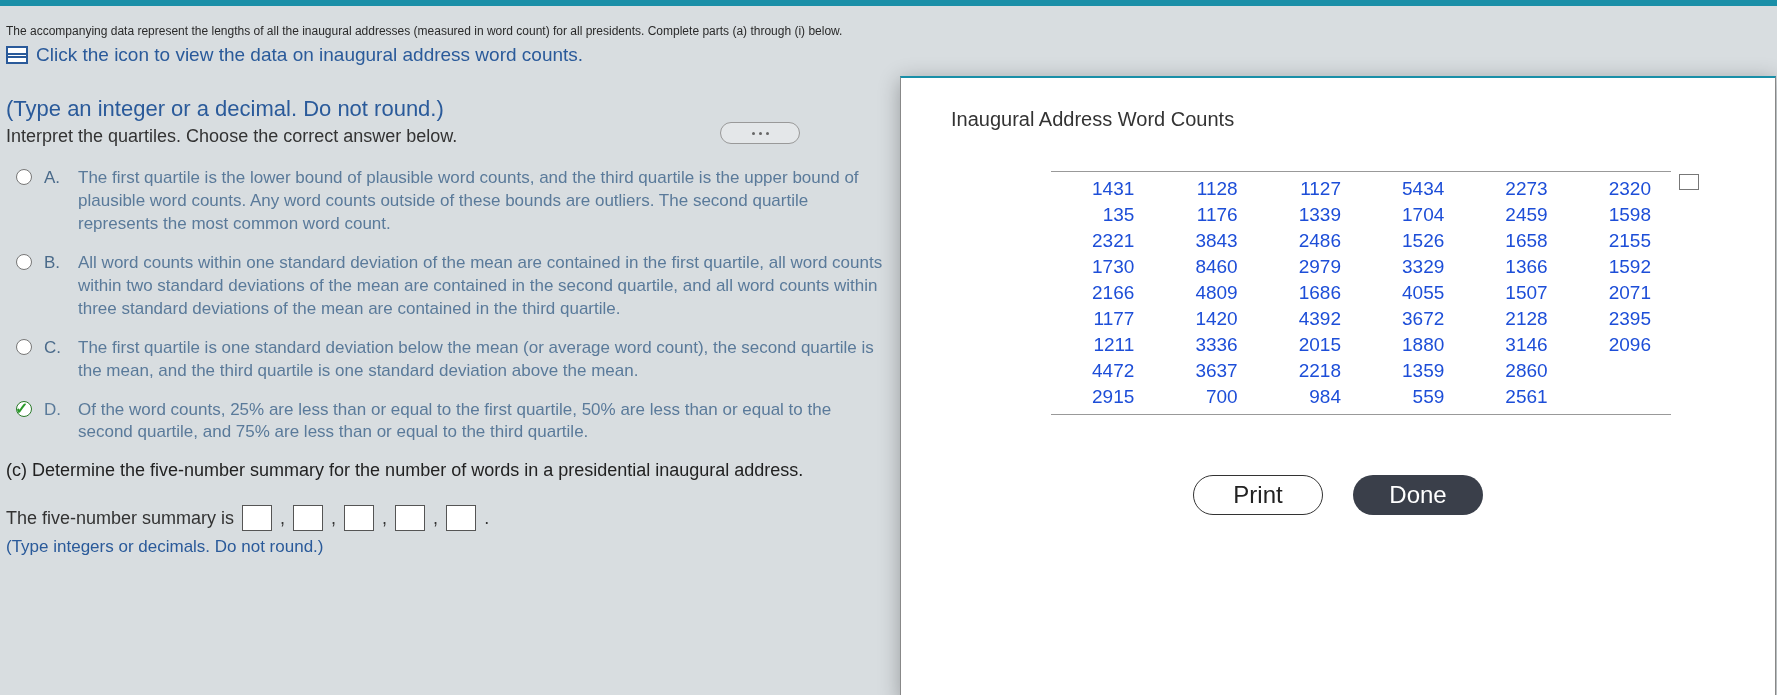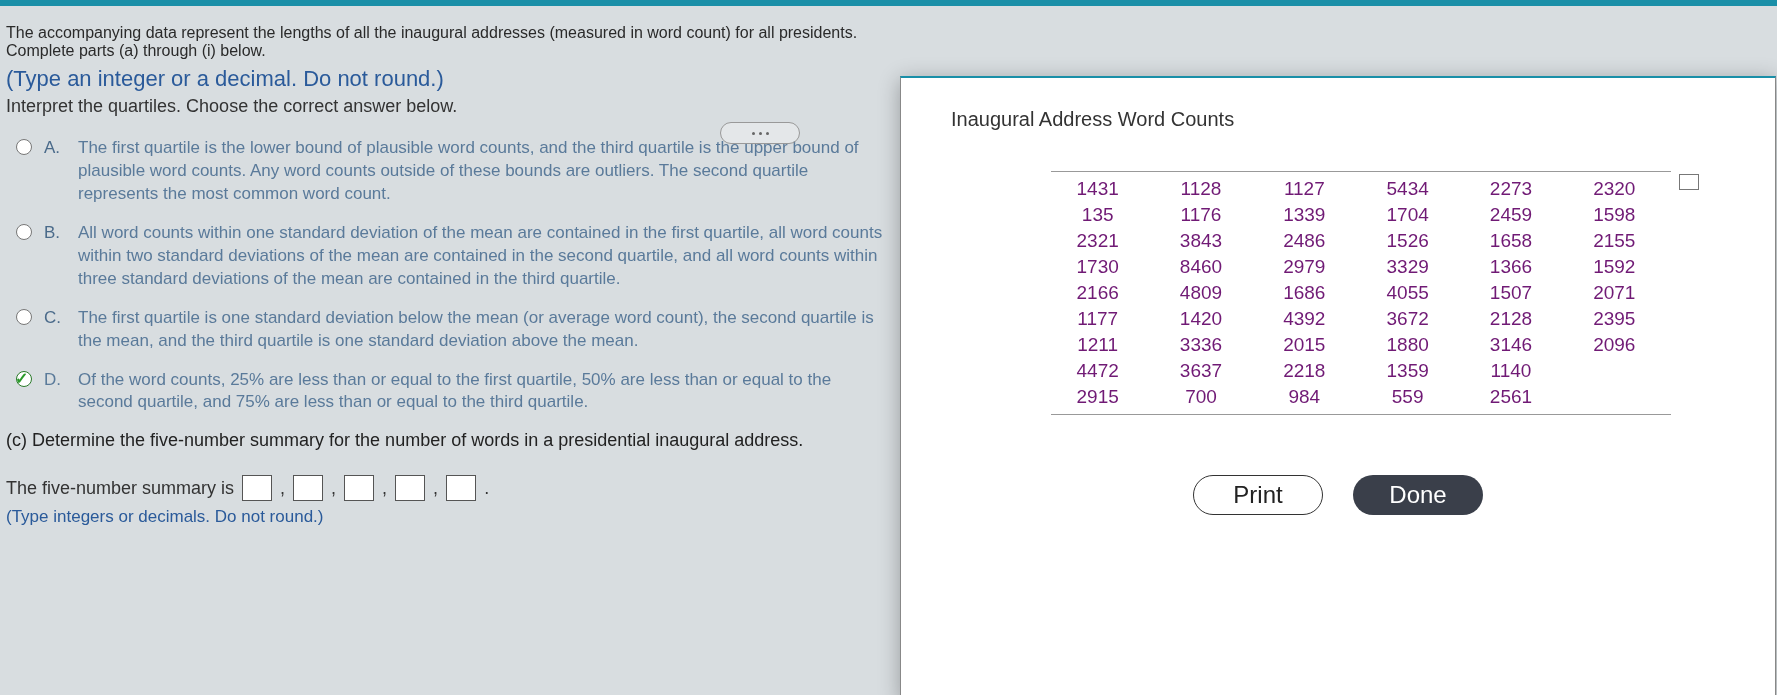--- a/index.html
+++ b/index.html
@@ -10,21 +10,21 @@
     height: 695px;
     position: relative;
     overflow: hidden;
     color: #333;
     border-top: 6px solid #1a8fa8;
   }
   .main-area {
     padding: 18px 10px 10px 6px;
     width: 900px;
   }
-  .prompt-line1 { font-size: 16px; color: #2a2a2a; margin-bottom: 6px; }
+  .prompt-line1 { font-size: 12px; color: #2a2a2a; margin-bottom: 6px; }
   .icon-link-row { display: flex; align-items: center; gap: 8px; margin-bottom: 30px; }
   .table-icon {
     width: 22px; height: 18px; border: 2px solid #2a5a9a;
     display: inline-block; position: relative; background: #fff;
   }
   .table-icon::before {
     content: ""; position: absolute; left: 0; right: 0; top: 5px; height: 2px; background: #2a5a9a;
   }
   .table-icon::after {
     content: ""; position: absolute; left: 0; right: 0; bottom: 4px; height: 2px; background: #2a5a9a;
@@ -75,21 +75,21 @@
   .data-table-wrap {
     border-top: 1.5px solid #999;
     border-bottom: 1.5px solid #999;
     padding: 4px 0;
     width: 620px;
     margin-left: 120px;
     position: relative;
   }
   .data-table { border-collapse: collapse; width: 100%; }
   .data-table td {
-    font-size: 19px; color: #701a75; text-align: center;
+    font-size: 19px; color: #1d4ed8; text-align: right;
     padding: 2px 20px 2px 10px;
     width: 16.6%;
   }
   .copy-icon {
     position: absolute; right: -28px; top: 2px;
     width: 20px; height: 16px; border: 1.5px solid #777; background: #fff;
   }
   .copy-icon::after {
     content: ""; position: absolute; left: 3px; top: -4px; width: 20px; height: 16px;
     border: 1.5px solid #777; background: #fff; z-index: -1;
@@ -103,20 +103,24 @@
     font-size: 24px; cursor: pointer;
   }
   .print-btn { border: 1.5px solid #333; background: #fff; color: #222; }
   .done-btn { border: none; background: #3a3f4a; color: #fff; }
 </style>
 </head>
 <body>
 
 <div class="main-area">
   <div class="prompt-line1">The accompanying data represent the lengths of all the inaugural addresses (measured in word count) for all presidents. Complete parts (a) through (i) below.</div>
+  <div class="icon-link-row">
+    <span class="table-icon"></span>
+    <span class="icon-link-text">Click the icon to view the data on inaugural address word counts.</span>
+  </div>
 
   <div class="dots-pill">
     <span></span>
       <span></span>
       <span></span>
   </div>
 
   <div class="instr">(Type an integer or a decimal. Do not round.)</div>
   <div class="subq">Interpret the quartiles. Choose the correct answer below.</div>
 
@@ -221,21 +225,21 @@
             <td>2015</td>
             <td>1880</td>
             <td>3146</td>
             <td>2096</td>
           </tr>
           <tr>
             <td>4472</td>
             <td>3637</td>
             <td>2218</td>
             <td>1359</td>
-            <td>1140</td>
+            <td>2860</td>
             <td></td>
           </tr>
           <tr>
             <td>2915</td>
             <td>700</td>
             <td>984</td>
             <td>559</td>
             <td>2561</td>
             <td></td>
           </tr>

